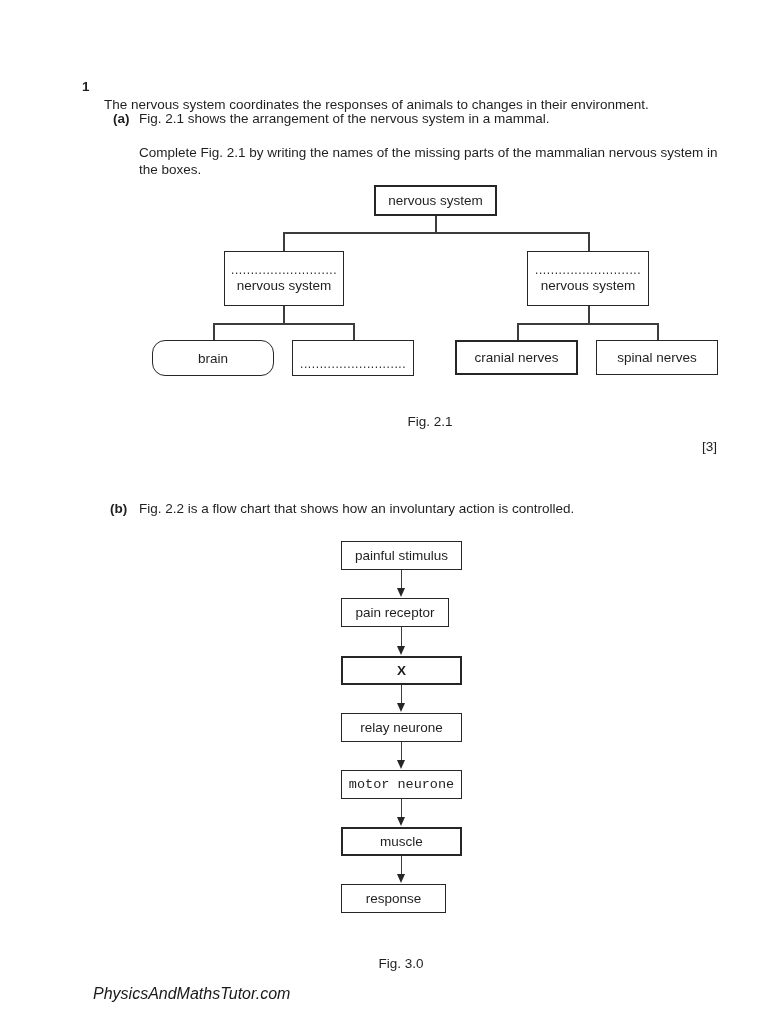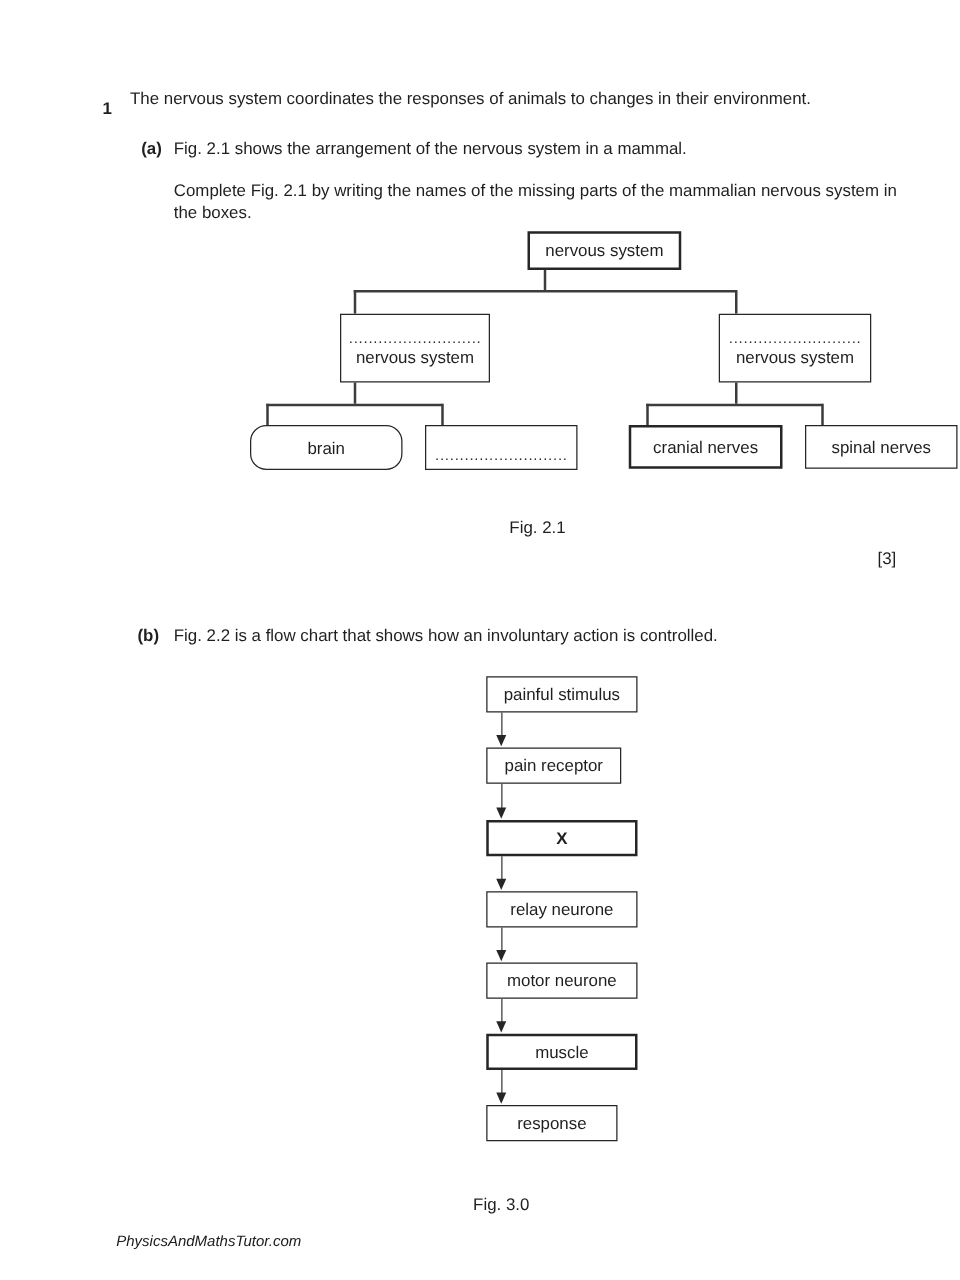--- a/index.html
+++ b/index.html
@@ -7,44 +7,44 @@
     width:768px;height:1024px;position:relative;background:#ffffff;
     font-family:"Liberation Sans","DejaVu Sans",sans-serif;
     color:#1f1f1f;font-size:13.5px;line-height:17px;
     -webkit-font-smoothing:antialiased;
   }
   .abs{position:absolute;}
   .b{font-weight:bold;}
   .box{
     position:absolute;box-sizing:border-box;border:1.5px solid #262626;
     display:flex;align-items:center;justify-content:center;
-    text-align:center;background:#fff;margin-left:48px;
+    text-align:center;background:#fff;
   }
   .box.thick{border-width:2px;}
   .stack{flex-direction:column;justify-content:center;gap:0px;}
   .dots{
     font-size:12px;letter-spacing:0.6px;color:#2a2a2a;
     line-height:13px;white-space:nowrap;overflow:hidden;max-width:106px;
   }
   .vline{position:absolute;width:1.5px;background:#3c3c3c;}
   .hline{position:absolute;height:1.5px;background:#3c3c3c;}
   .arrowhead{
     position:absolute;width:0;height:0;
     border-left:4.5px solid transparent;border-right:4.5px solid transparent;
     border-top:9.5px solid #262626;
   }
   .caption{position:absolute;font-weight:normal;text-align:center;}
   .wrapblock{position:absolute;width:594px;}
-  .footer{position:absolute;font-style:italic;font-size:12px;color:#1a1a1a;}
+  .footer{position:absolute;font-style:italic;font-size:16px;color:#1a1a1a;}
 </style>
 </head>
 <body>
 
 <span class="abs b" style="left:82px;top:78px;">1</span>
-<span class="abs" style="left:104px;top:70px;">The nervous system coordinates the responses of animals to changes in their environment.</span>
+<span class="abs" style="left:104px;top:96px;">The nervous system coordinates the responses of animals to changes in their environment.</span>
 
 <span class="abs b" style="left:113px;top:110px;">(a)</span>
 <span class="abs" style="left:139px;top:110px;">Fig. 2.1 shows the arrangement of the nervous system in a mammal.</span>
 <div class="wrapblock" style="left:139px;top:144px;">Complete Fig. 2.1 by writing the names of the missing parts of the mammalian nervous system in the boxes.</div>
 
 <div class="box thick" style="left:374px;top:185px;width:123px;height:31px;">
   <span>nervous system</span>
 </div>
 
 <div class="vline" style="left:435px;top:216px;height:16px;"></div>
@@ -96,21 +96,21 @@
 </div>
 <div class="box" style="left:341px;top:598px;width:108px;height:29px;">
   <span>pain receptor</span>
 </div>
 <div class="box thick" style="left:341px;top:656px;width:121px;height:29px;">
   <span class="b">X</span>
 </div>
 <div class="box" style="left:341px;top:713px;width:121px;height:29px;">
   <span>relay neurone</span>
 </div>
-<div class="box" style="left:341px;top:770px;width:121px;height:29px;">
+<div class="box" style="left:341px;top:770px;width:121px;height:29px;font-family:Liberation Mono, monospace;">
   <span>motor neurone</span>
 </div>
 <div class="box thick" style="left:341px;top:827px;width:121px;height:29px;">
   <span>muscle</span>
 </div>
 <div class="box" style="left:341px;top:884px;width:105px;height:29px;">
   <span>response</span>
 </div>
 
 <div class="vline" style="left:400.5px;top:570px;height:19px;"></div>

